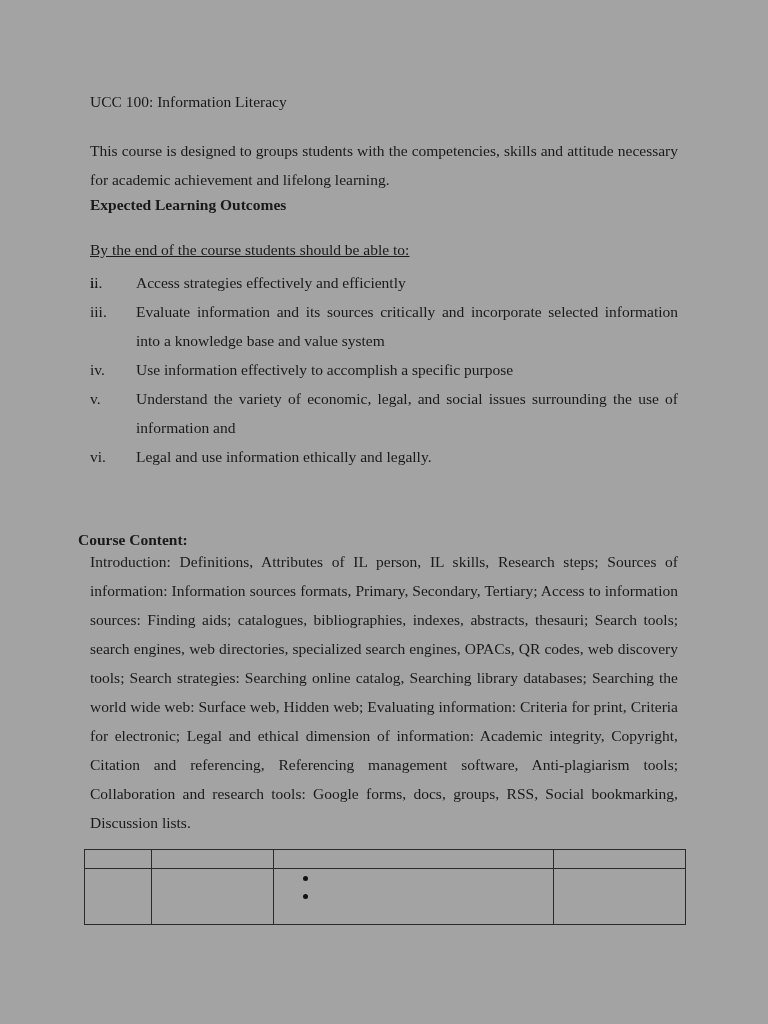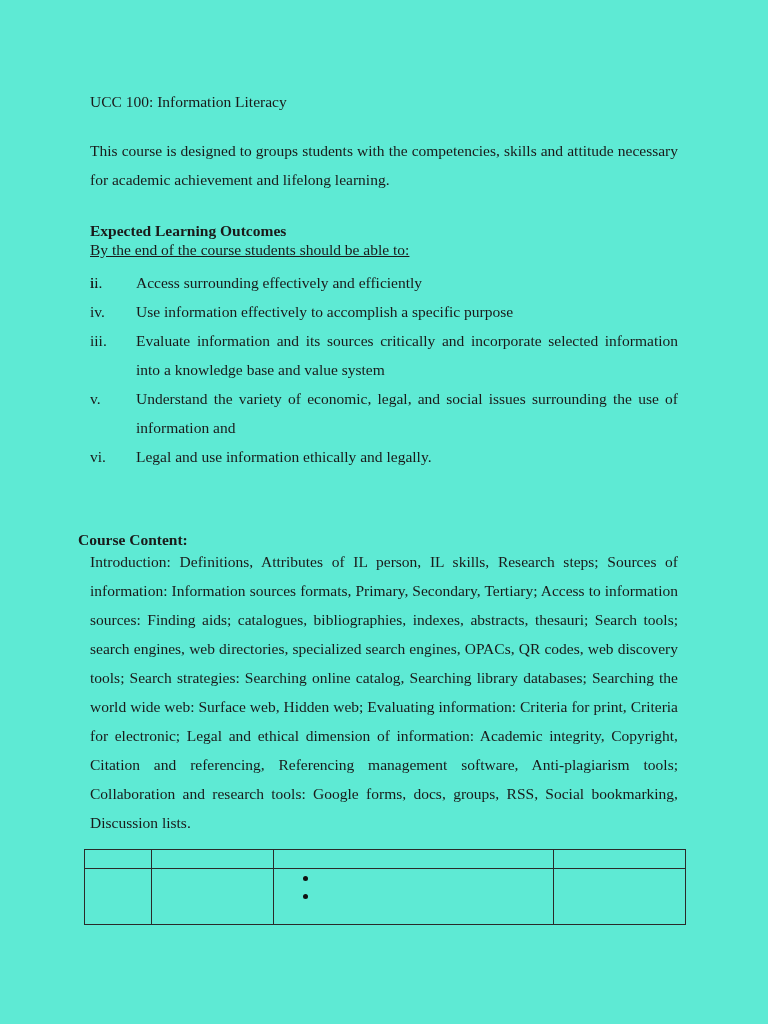--- a/index.html
+++ b/index.html
@@ -13,35 +13,35 @@
     position: relative;
     overflow: hidden;
     font-family: "Liberation Serif", "DejaVu Serif", serif;
     color: #1a1a1a;
     font-size: 15.5px;
   }
   .page {
     position: absolute;
     left: 0; top: 0;
     width: 768px; height: 1024px;
-    background: #5eead4;
+    background: #a3a3a3;
   }
   .abs { position: absolute; white-space: nowrap; }
   .title { left: 90px; top: 93px; }
   .para {
     position: absolute;
     left: 90px;
     width: 588px;
     line-height: 29px;
     text-align: justify;
     text-align-last: left;
   }
   .intro { top: 136px; }
   .heading { font-weight: bold; }
-  .h-outcomes { left: 90px; top: 222px; }
+  .h-outcomes { left: 90px; top: 196px; }
   .lead { left: 90px; top: 241px; text-decoration: underline; }
 
   .outcomes {
     position: absolute;
     left: 90px;
     top: 268px;
     width: 588px;
     margin: 0;
     padding: 0;
     list-style: none;
@@ -112,29 +112,29 @@
 
   <div class="abs heading h-outcomes">Expected Learning Outcomes</div>
   <div class="abs lead">By the end of the course students should be able to:</div>
 
   <ol class="outcomes">
     <li>
       <span class="num"><span class="num-inner">i.</span></span>
     </li>
     <li>
       <span class="num"><span class="num-inner">ii.</span></span>
-      <span>Access surrounding effectively and efficiently</span>
+      <span>Access strategies effectively and efficiently</span>
+    </li>
+    <li>
+      <span class="num"><span class="num-inner">iii.</span></span>
+      <span>Evaluate information and its sources critically and incorporate selected information into a knowledge base and value system</span>
     </li>
     <li>
       <span class="num"><span class="num-inner">iv.</span></span>
       <span>Use information effectively to accomplish a specific purpose</span>
-    </li>
-    <li>
-      <span class="num"><span class="num-inner">iii.</span></span>
-      <span>Evaluate information and its sources critically and incorporate selected information into a knowledge base and value system</span>
     </li>
     <li>
       <span class="num"><span class="num-inner">v.</span></span>
       <span>Understand the variety of economic, legal, and social issues surrounding the use of information and</span>
     </li>
     <li>
       <span class="num"><span class="num-inner">vi.</span></span>
       <span>Legal and use information ethically and legally.</span>
     </li>
   </ol>

